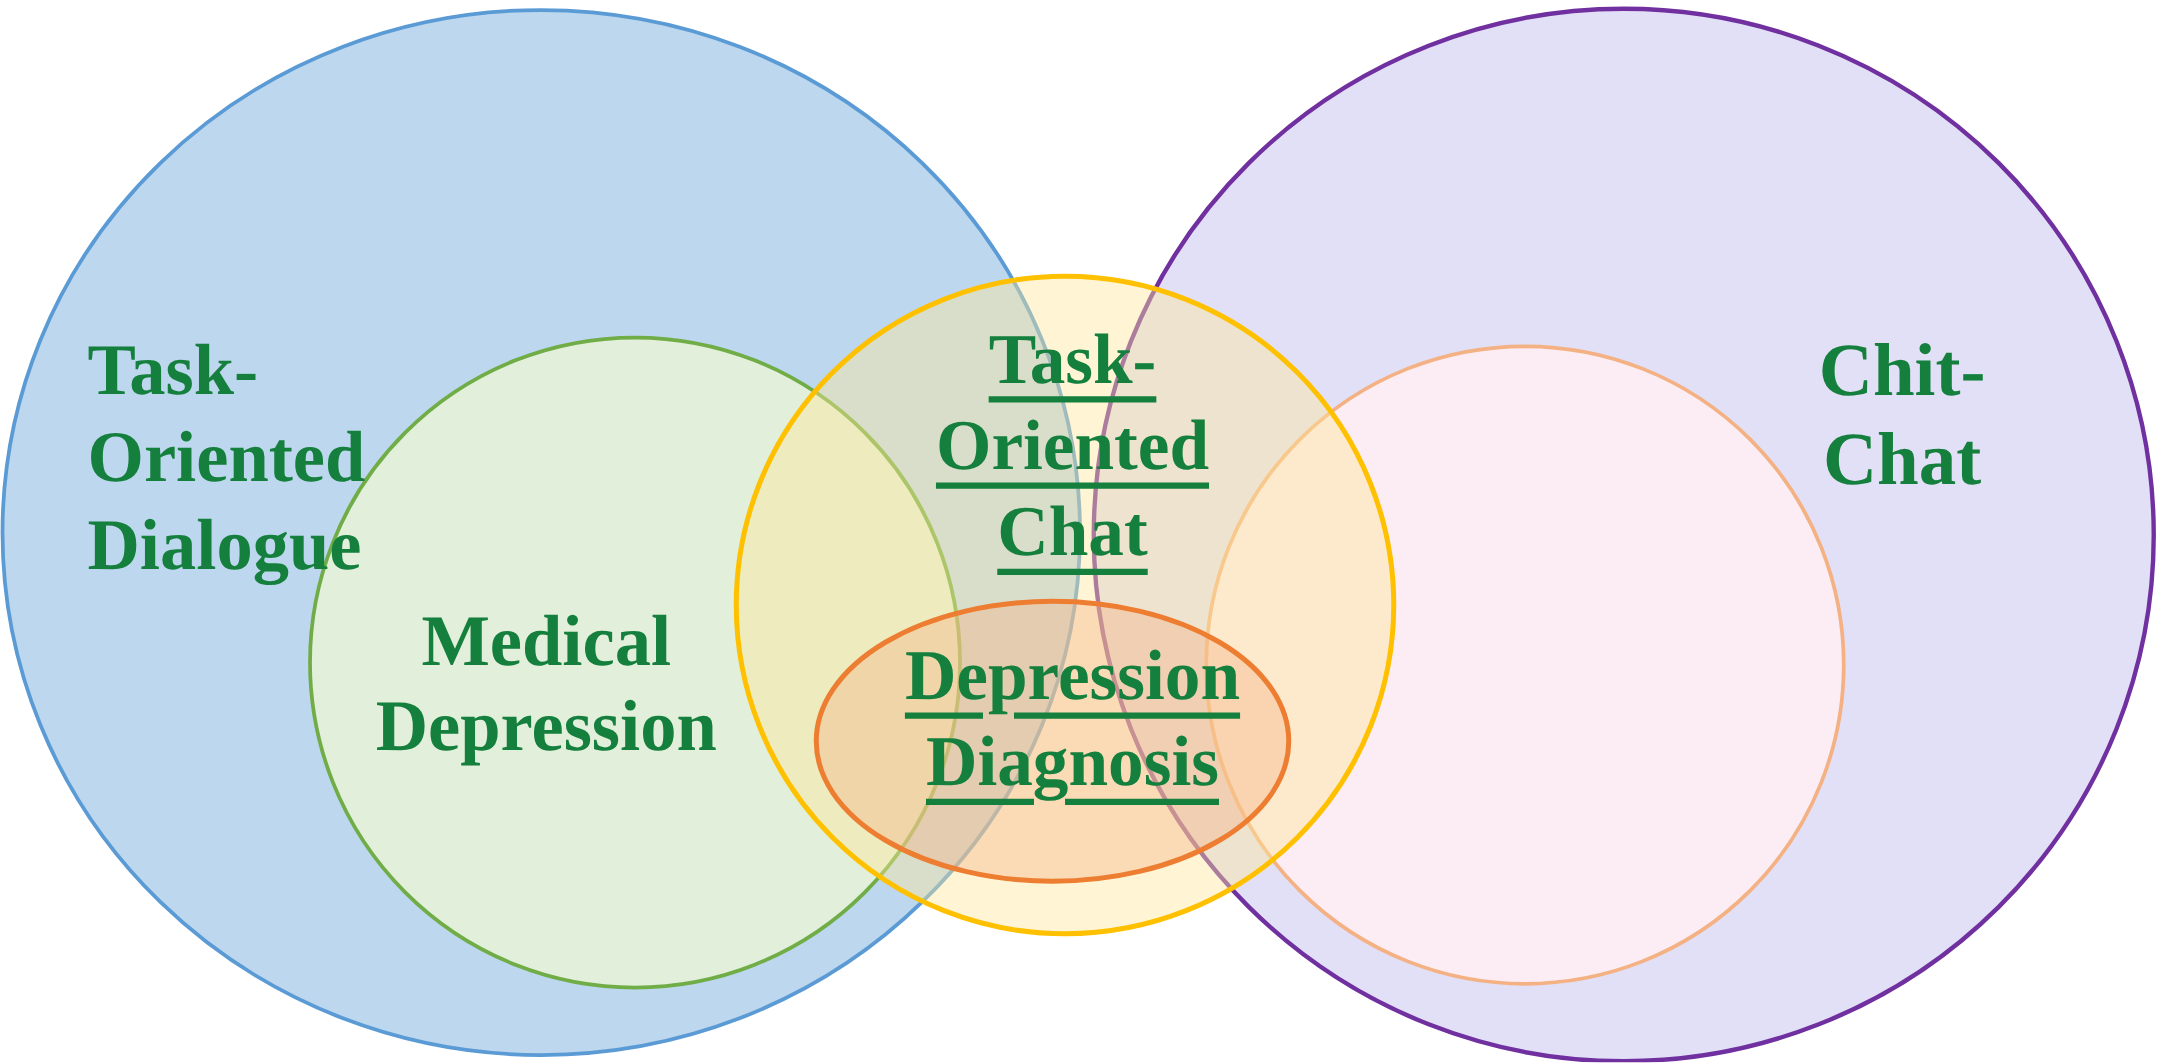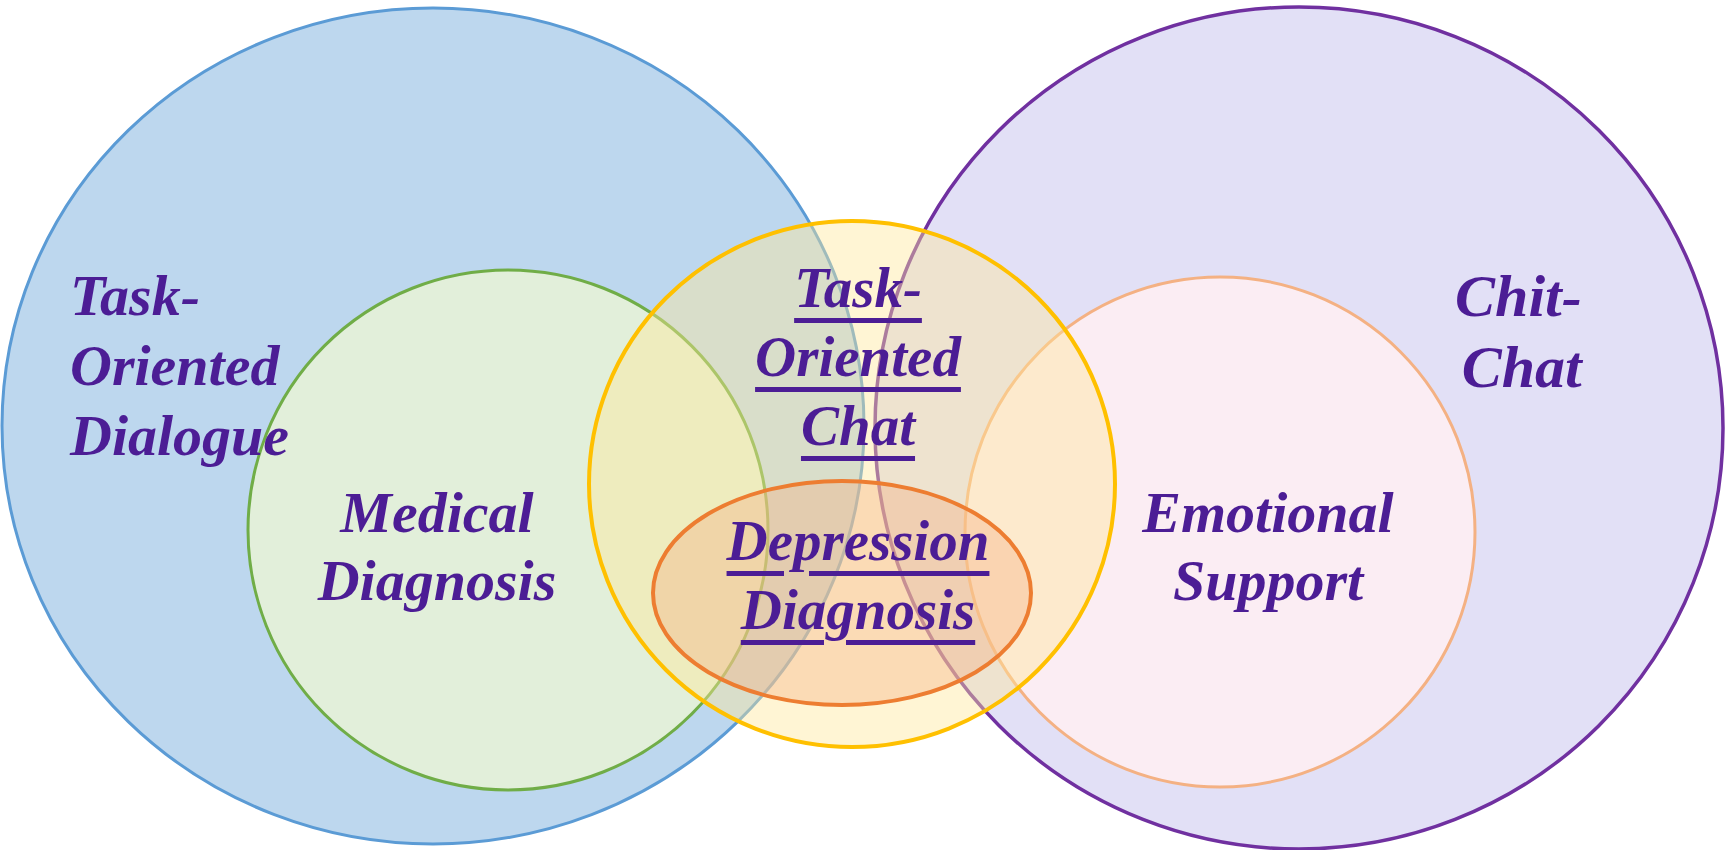--- a/index.html
+++ b/index.html
@@ -15,35 +15,35 @@
   
   .blue-set   {fill:#BDD7EE;stroke:#5B9BD5;stroke-width:3;}
   .green-set  {fill:#E2EFDA;stroke:#70AD47;stroke-width:3;}
   .purple-set {fill:#E2E0F6;stroke:#7030A0;stroke-width:3.5;}
   .pink-set   {fill:#FBEDF3;stroke:#F4B183;stroke-width:3;}
   .yellow-set {fill:rgba(255,230,153,0.42);stroke:#FFC000;stroke-width:4;}
   .orange-set {fill:rgba(244,177,131,0.38);stroke:#ED7D31;stroke-width:4;}
 
   .label{
     position:absolute;
-    font-weight:bold;font-style:italic;
-    color:#4c1d95;
+    font-weight:bold;
+    color:#15803d;
     white-space:pre-line;
   }
   .underlined{
     text-decoration:underline;
     text-decoration-thickness:5px;
     text-underline-offset:11px;
   }
   #label-tod{left:70px;top:261px;font-size:58px;line-height:70px;text-align:left;}
   #label-md {left:247px;top:479px;width:380px;font-size:58px;line-height:68px;text-align:center;}
   #label-toc{left:648px;top:253px;width:420px;font-size:57px;line-height:69px;text-align:center;}
   #label-dd {left:628px;top:506px;width:460px;font-size:57px;line-height:69px;text-align:center;}
   #label-es {left:1058px;top:479px;width:420px;font-size:58px;line-height:68px;text-align:center;}
-  #label-cc {left:1455px;top:261px;font-size:60px;line-height:71px;text-align:right;}
+  #label-cc {left:1455px;top:261px;font-size:60px;line-height:71px;text-align:center;}
 </style>
 </head>
 <body>
 
 <div class="canvas">
 
   <svg class="venn" width="1728" height="850" viewBox="0 0 1728 850">
 
     <ellipse cx="433" cy="426" rx="431" ry="418" class="blue-set"></ellipse>
 
@@ -56,28 +56,26 @@
     <circle cx="852" cy="484" r="263" class="yellow-set"></circle>
 
     <ellipse cx="842" cy="593" rx="189" ry="112" class="orange-set"></ellipse>
   </svg>
 
   <div class="label" id="label-tod">Task-
 Oriented
 Dialogue</div>
 
   <div class="label" id="label-md">Medical
-Diagnosis</div>
+Depression</div>
 
   <div class="label underlined" id="label-toc">Task-
 Oriented
 Chat</div>
 
   <div class="label underlined" id="label-dd">Depression
 Diagnosis</div>
 
-  <div class="label" id="label-es">Emotional
-Support</div>
 
   <div class="label" id="label-cc">Chit-
 Chat</div>
 
 </div>
 
 </body></html>

